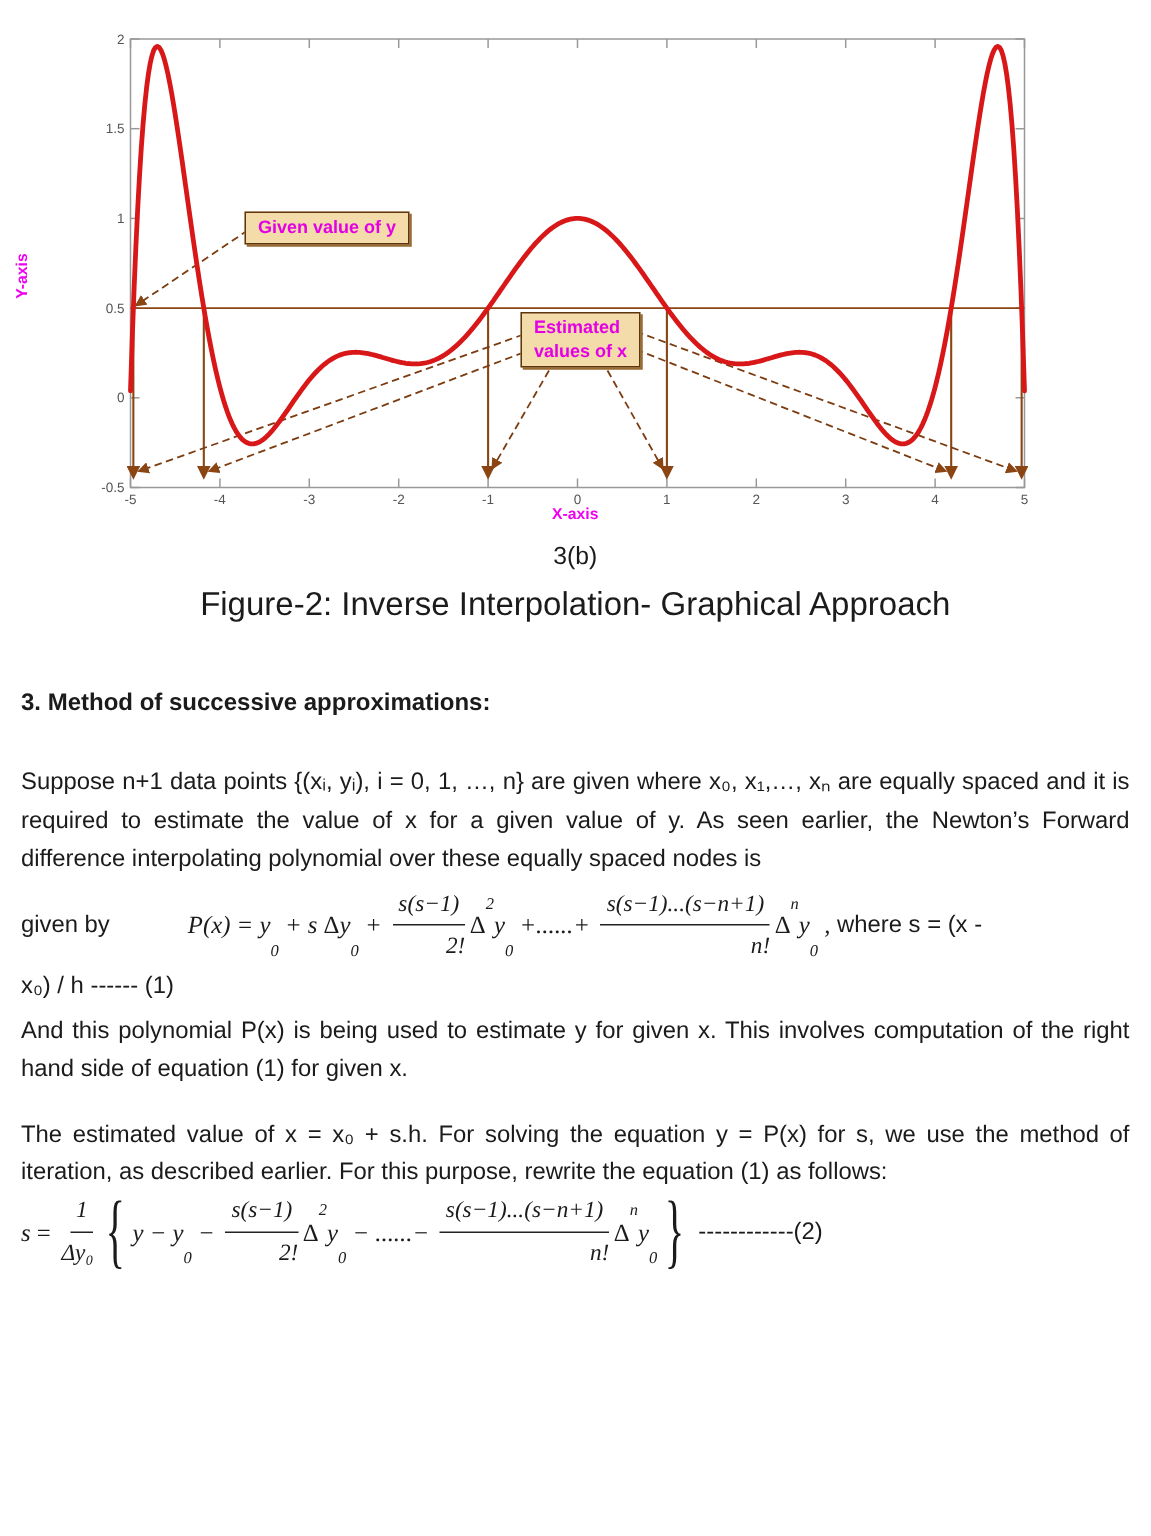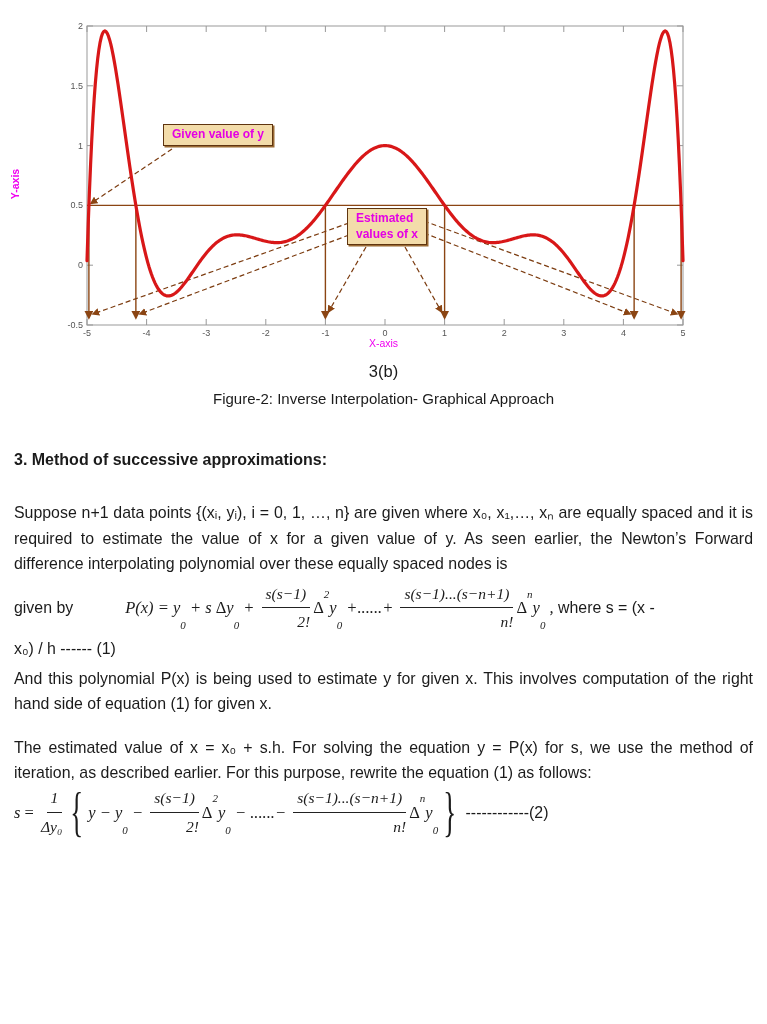--- a/index.html
+++ b/index.html
@@ -7,28 +7,28 @@
         font-family:"Liberation Sans",sans-serif;color:#1b1b1b;}
   
   .chart{position:relative;width:767px;height:352px;}
   .chart svg{position:absolute;left:0;top:0;}
   .chart-title{position:absolute;top:4px;left:0;width:767px;text-align:center;
                color:#f000f0;font-weight:bold;font-size:12.5px;}
   .chart-title sup{font-size:9px;}
   .ylab{position:absolute;left:-16px;top:178px;width:62px;text-align:center;
         transform:rotate(-90deg);color:#f000f0;font-weight:bold;font-size:10.5px;}
   .xlab{position:absolute;top:337px;left:0;width:767px;text-align:center;
-        color:#f000f0;font-weight:normal;font-size:10.5px;}
+        color:#f000f0;font-weight:bold;font-size:10.5px;}
   .ann{position:absolute;background:#f3dcaa;border:1px solid #5f3510;
        box-shadow:1.5px 1.5px 0 #9a6a33;color:#e400e4;font-weight:bold;
        font-size:12px;line-height:15.5px;padding:2px 8px;white-space:nowrap;}
-  .ann.given{left:163px;top:124px;}
+  .ann.given{left:163px;top:141px;}
   .ann.est{left:347px;top:208px;}
   .fig-sub{text-align:center;font-size:16.5px;margin-top:10px;}
-  .fig-cap{text-align:center;font-size:15px;margin-top:9px;}
+  .fig-cap{text-align:center;font-size:22px;margin-top:9px;}
   
   .text-block{margin:40px 14px 0 14px;font-size:15.9px;line-height:25.4px;text-align:justify;}
   .para{margin:0 0 22px 0;}
   .tight{margin-bottom:0;}
   .heading{font-size:16px;font-weight:bold;margin:0 0 28px 0;text-align:left;}
   
   .eqrow{display:flex;align-items:center;margin:4px 0 2px 0;text-align:left;}
   .eqrow .lead{margin-right:52px;white-space:pre;}
   .eqtail{white-space:pre;}
   .math{font-family:"Liberation Serif",serif;font-style:italic;font-size:16.5px;

